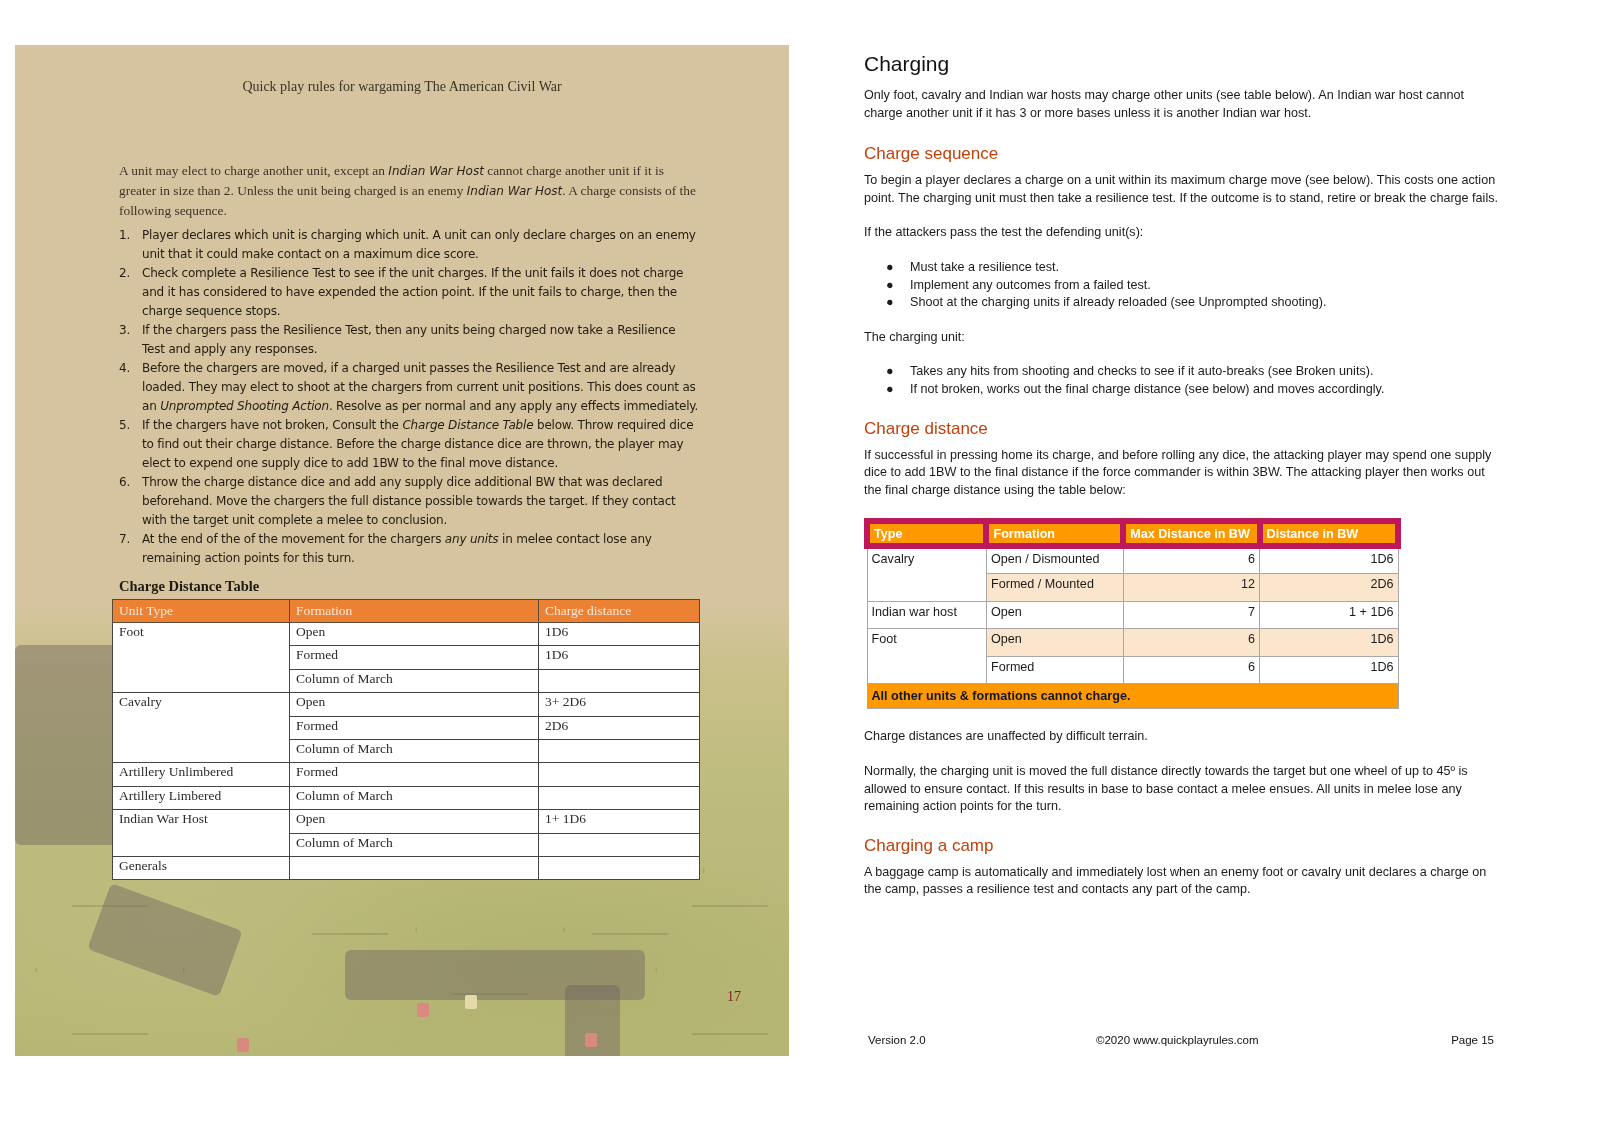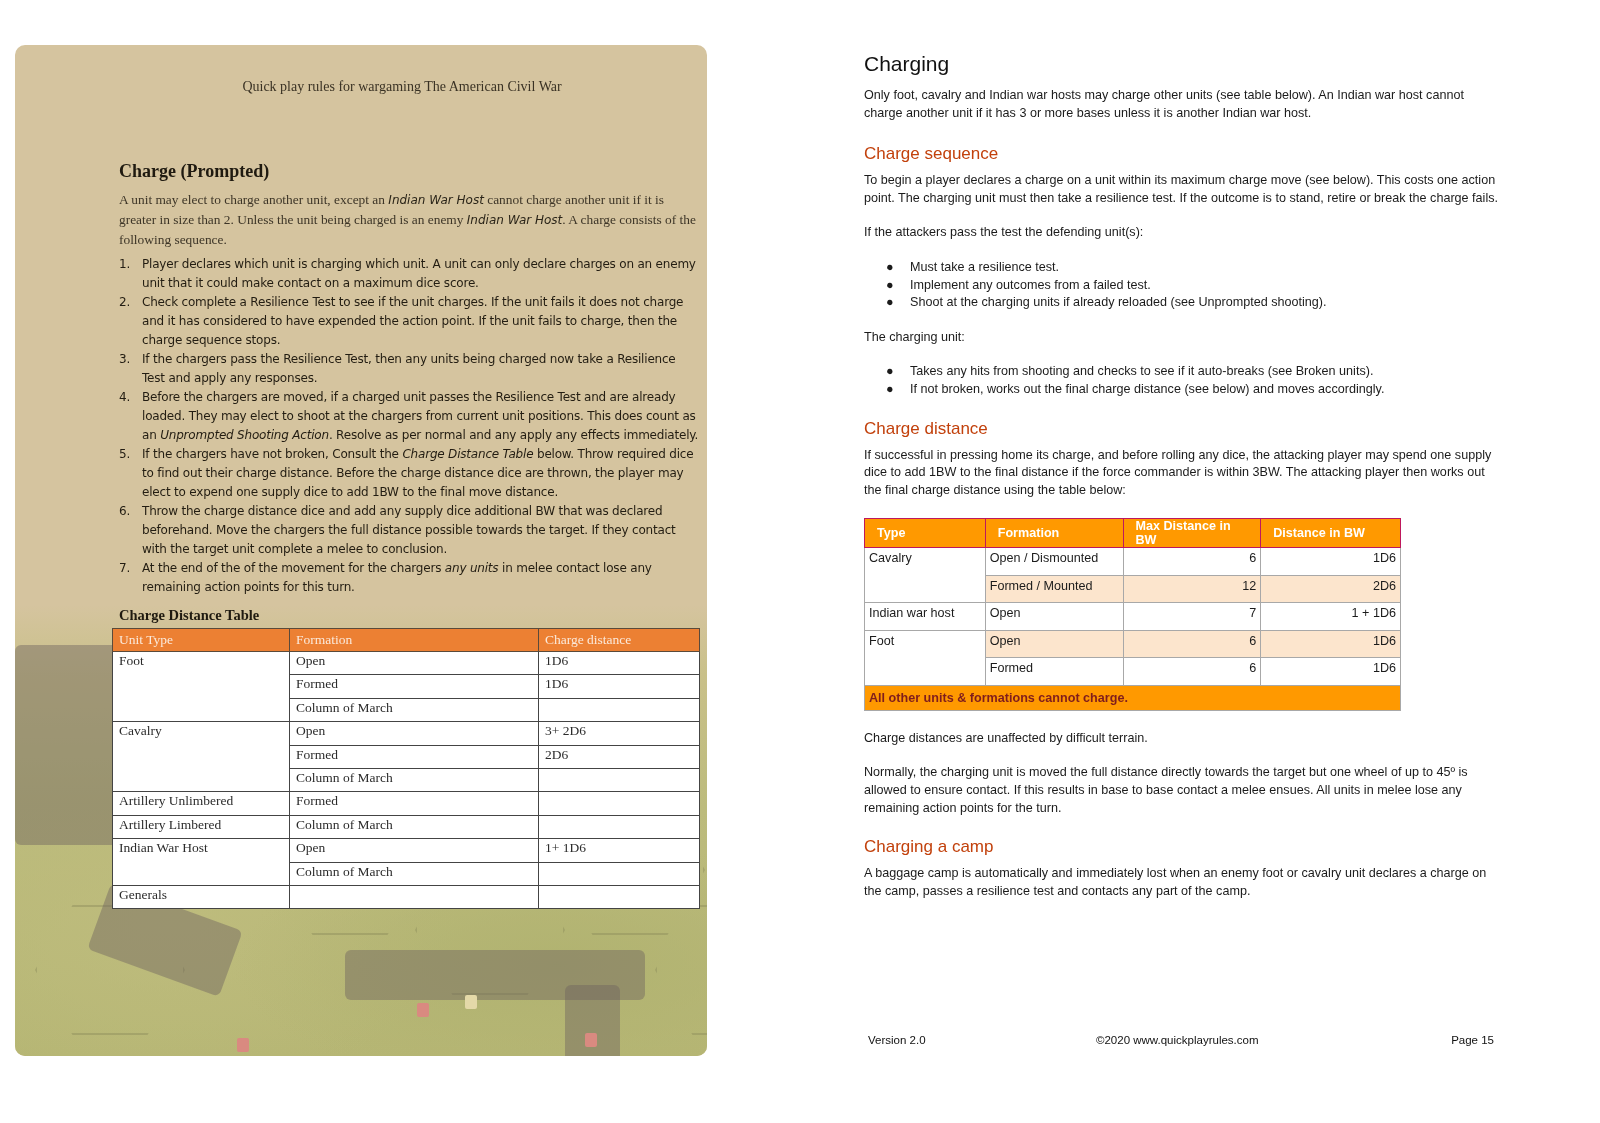--- a/index.html
+++ b/index.html
@@ -1,26 +1,25 @@
 <!DOCTYPE html>
 <html><head>
 <meta charset="utf-8">
 <style>
   * { box-sizing: border-box; margin: 0; padding: 0; }
   html, body { width: 1600px; height: 1123px; background: #ffffff; overflow: hidden; }
   body { position: relative; }
 
   
   .left-page {
-    position: absolute; left: 15px; top: 45px; width: 692px; height: 1011px;
+    position: absolute; left: 15px; top: 45px; width: 774px; height: 1011px;
     background: #d5c49f;
     overflow: hidden;
     font-family: "Liberation Serif", serif;
     color: #2a2418;
-    border-radius: 10px;
   }
   .left-page .battlefield {
     position: absolute; left: 0; top: 560px; width: 774px; height: 451px;
     background:
       radial-gradient(ellipse 60% 40% at 70% 80%, rgba(176,178,112,0.9), rgba(176,178,112,0) 70%),
       radial-gradient(ellipse 50% 50% at 20% 70%, rgba(190,188,125,0.9), rgba(190,188,125,0) 75%),
       linear-gradient(180deg, rgba(213,196,159,1) 0%, rgba(200,192,135,0.9) 15%, #bcbb7c 45%, #b6b674 100%);
   }
   .left-page .hex {
     position: absolute; border: 2px solid rgba(140,140,90,0.45);
@@ -72,31 +71,31 @@
   .rp-h2 { font-size: 17px; font-weight: normal; color: #c2410c; margin-top: 22px; margin-bottom: 8px; }
   .rp-p { font-size: 12.6px; line-height: 17.6px; }
   .rp-gap { height: 17px; }
   .rp-bullets { list-style: none; margin: 17px 0 0 0; font-size: 12.6px; line-height: 17.6px; }
   .rp-bullets li { position: relative; padding-left: 46px; }
   .rp-bullets li .dot { position: absolute; left: 22px; top: 0; }
   table.rp-table {
     border-collapse: collapse; margin-top: 19px; width: 537px; font-size: 12.6px;
   }
   .rp-table th {
-    background: #ff9900; color: #ffffff; font-weight: bold; height: 25px; padding: 0 12px;
-    border: 1px solid #be185d; text-align: left;
+    background: #ff9900; color: #ffffff; font-weight: bold; height: 25px; padding: 0 4px;
+    border: 6px solid #be185d; text-align: left;
   }
   .rp-table th.r { text-align: left; }
   .rp-table td {
     border: 1px solid #a8a8a8; height: 27.5px; padding: 3px 4px; vertical-align: top; background: #fff;
   }
   .rp-table td.r { text-align: right; }
   .rp-table td.shade { background: #fce5cd; }
   .rp-table td.foot {
-    background: #ff9900; color: #7f1d1d; font-weight: bold; height: 25px; vertical-align: middle;
+    background: #ff9900; color: #0f172a; font-weight: bold; height: 25px; vertical-align: middle;
   }
   .rp-table .w1 { width: 121px; }
   .rp-table .w2 { width: 138px; }
   .rp-table .w3 { width: 138px; }
   .rp-table .w4 { width: 140px; }
   .rp-footer {
     position: absolute; left: 868px; top: 1034px; width: 626px; height: 16px;
     font-family: "Liberation Sans", sans-serif; font-size: 11.5px; color: #111;
   }
   .rp-footer .ver { position: absolute; left: 0; }
@@ -120,21 +119,20 @@
     <div class="troops" style="left:550px;top:380px;width:55px;height:90px;"></div>
     <div class="die" style="left:222px;top:433px;background:#d98a80;"></div>
     <div class="die" style="left:402px;top:398px;background:#d98a80;"></div>
     <div class="die" style="left:450px;top:390px;background:#e4d9a8;"></div>
     <div class="die" style="left:570px;top:428px;background:#d98a80;"></div>
   </div>
 
   <div class="running-head">Quick play rules for wargaming The American Civil War</div>
 
   <div class="lp-content">
-    <h2 class="lp-title">Charge (Prompted)</h2>
     <p class="lp-intro"><span>A unit may elect to charge another unit, except an </span><i>Indian War Host</i><span> cannot charge another unit if it is greater in size than 2. Unless the unit being charged is an enemy </span><i>Indian War Host</i><span>. A charge consists of the following sequence.</span></p>
 
     <ol class="lp-list">
       <li><span class="num">1.</span><span>Player declares which unit is charging which unit. A unit can only declare charges on an enemy unit that it could make contact on a maximum dice score.</span></li>
       <li><span class="num">2.</span><span>Check complete a Resilience Test to see if the unit charges. If the unit fails it does not charge and it has considered to have expended the action point. If the unit fails to charge, then the charge sequence stops.</span></li>
       <li><span class="num">3.</span><span>If the chargers pass the Resilience Test, then any units being charged now take a Resilience Test and apply any responses.</span></li>
       <li><span class="num">4.</span><span>Before the chargers are moved, if a charged unit passes the Resilience Test and are already loaded. They may elect to shoot at the chargers from current unit positions. This does count as an </span><i>Unprompted Shooting Action</i><span>. Resolve as per normal and any apply any effects immediately.</span></li>
       <li><span class="num">5.</span><span>If the chargers have not broken, Consult the </span><i>Charge Distance Table</i><span> below. Throw required dice to find out their charge distance. Before the charge distance dice are thrown, the player may elect to expend one supply dice to add 1BW to the final move distance.</span></li>
       <li><span class="num">6.</span><span>Throw the charge distance dice and add any supply dice additional BW that was declared beforehand. Move the chargers the full distance possible towards the target. If they contact with the target unit complete a melee to conclusion.</span></li>
       <li><span class="num">7.</span><span>At the end of the of the movement for the chargers </span><i>any units</i><span> in melee contact lose any remaining action points for this turn.</span></li>

